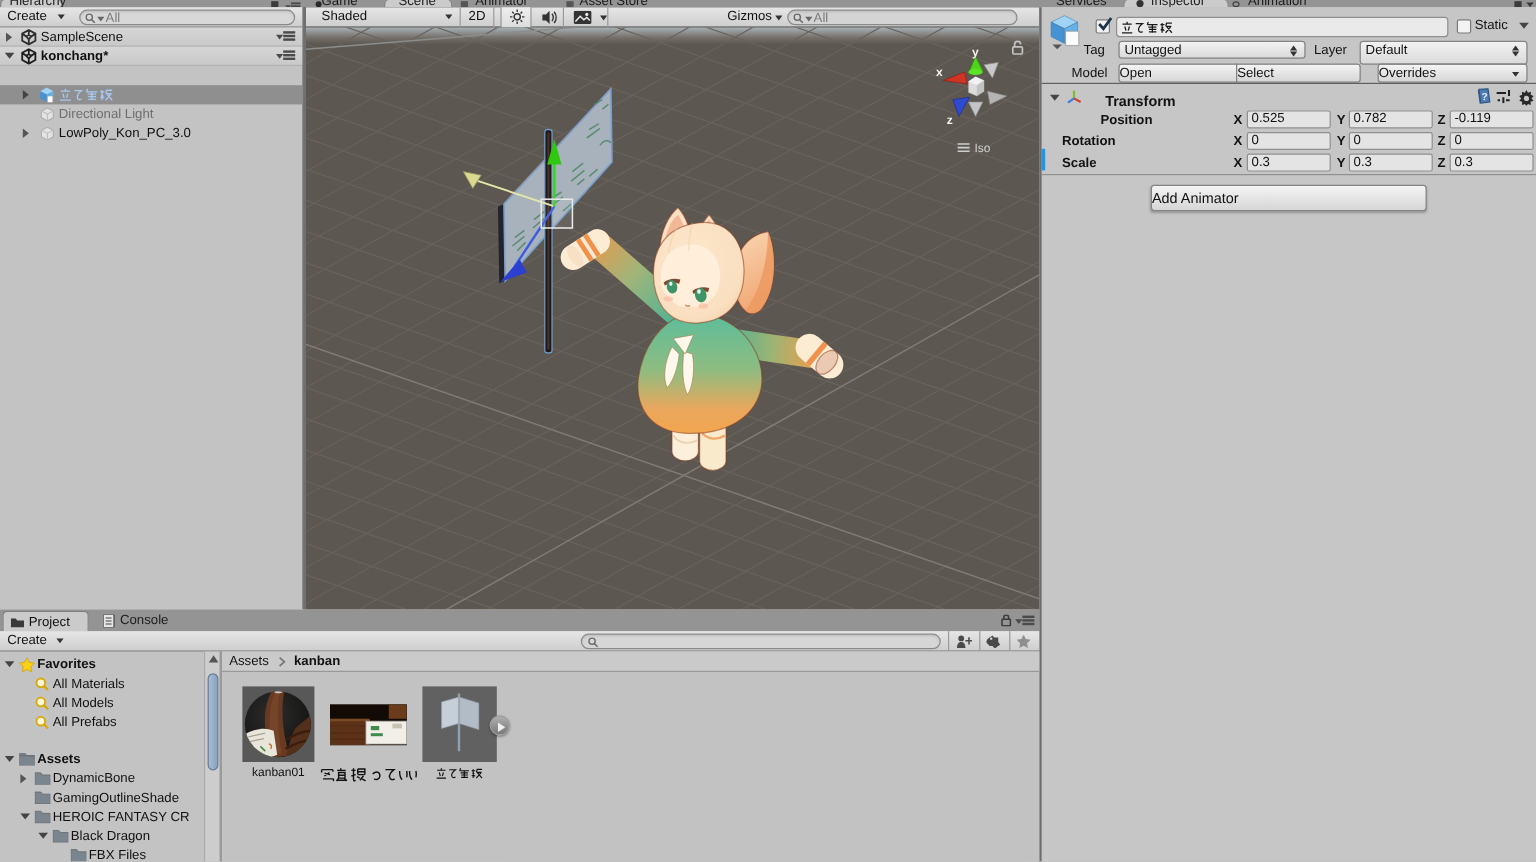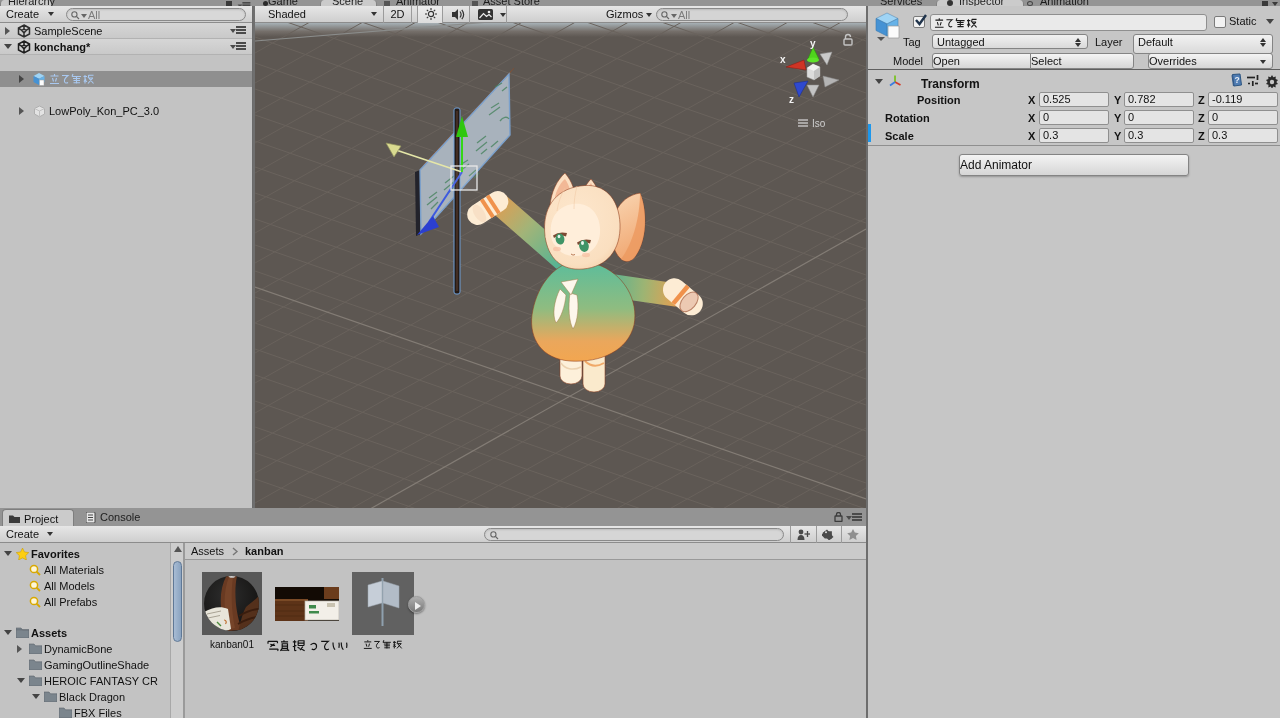--- a/index.html
+++ b/index.html
@@ -114,20 +114,27 @@
           <path d="M7.5 8 L12 8 L12 13.5 L7.5 13.5 Z" fill="#fdfdfd" stroke="#9a9a9a" stroke-width=".5"></path>
         </svg>
       <svg class="abs" style="left:49px;top:2px" width="46" height="12" viewBox="0 0 46 12" fill="none" stroke="#a9c9f1" stroke-width="1.1">
         <path d="M5.5 1 V2.5 M1.5 3 H9.5 M3.5 5 L4.5 8.5 M7.5 5 L6.5 8.5 M1 10.5 H10"></path>
         <path d="M13 2.5 H19 C16.5 4.5 15 6.5 15.5 8.5 C15.8 10 17.5 10.5 19 9.5"></path>
         <path d="M24 1 L23 3.5 M23 3.5 H32 M24 5.5 H31 M27.5 3.5 V10.5 M24.5 7.5 H31 M24.5 9.8 H31"></path>
         <path d="M36 2 V10.5 M34.5 3.5 H38 M34.8 8.5 L37 5.8 M35.5 6 L37.8 8.8 M39.5 2.2 H44.5 M39.8 2.2 L39.2 5 M39.5 5 H44 M39.8 5 L44.5 10.5 M43.8 5 L39 10.5"></path>
       </svg>
     </div>
 
+    <div class="row" style="top:64px;color:#6e6e6e;">
+      <svg class="abs" style="left:33px;top:2px" width="13" height="13" viewBox="0 0 13 13">
+          <path d="M6.5 1 L11.5 3.5 L11.5 9 L6.5 11.8 L1.5 9 L1.5 3.5 Z" fill="#e3e3e3" stroke="#b0b0b0"></path>
+          <path d="M1.5 3.5 L6.5 6 L11.5 3.5 M6.5 6 L6.5 11.8" fill="none" stroke="#c0c0c0"></path>
+        </svg>
+      <span style="margin-left:49px;">Directional Light</span>
+    </div>
 
     <div class="row" style="top:80px;">
       <span class="tri-r abs" style="left:19px;top:4px;"></span>
       <svg class="abs" style="left:33px;top:2px" width="13" height="13" viewBox="0 0 13 13">
           <path d="M6.5 1 L11.5 3.5 L11.5 9 L6.5 11.8 L1.5 9 L1.5 3.5 Z" fill="#e3e3e3" stroke="#b0b0b0"></path>
           <path d="M1.5 3.5 L6.5 6 L11.5 3.5 M6.5 6 L6.5 11.8" fill="none" stroke="#c0c0c0"></path>
         </svg>
       <span style="margin-left:49px;">LowPoly_Kon_PC_3.0</span>
     </div>
   </div>

